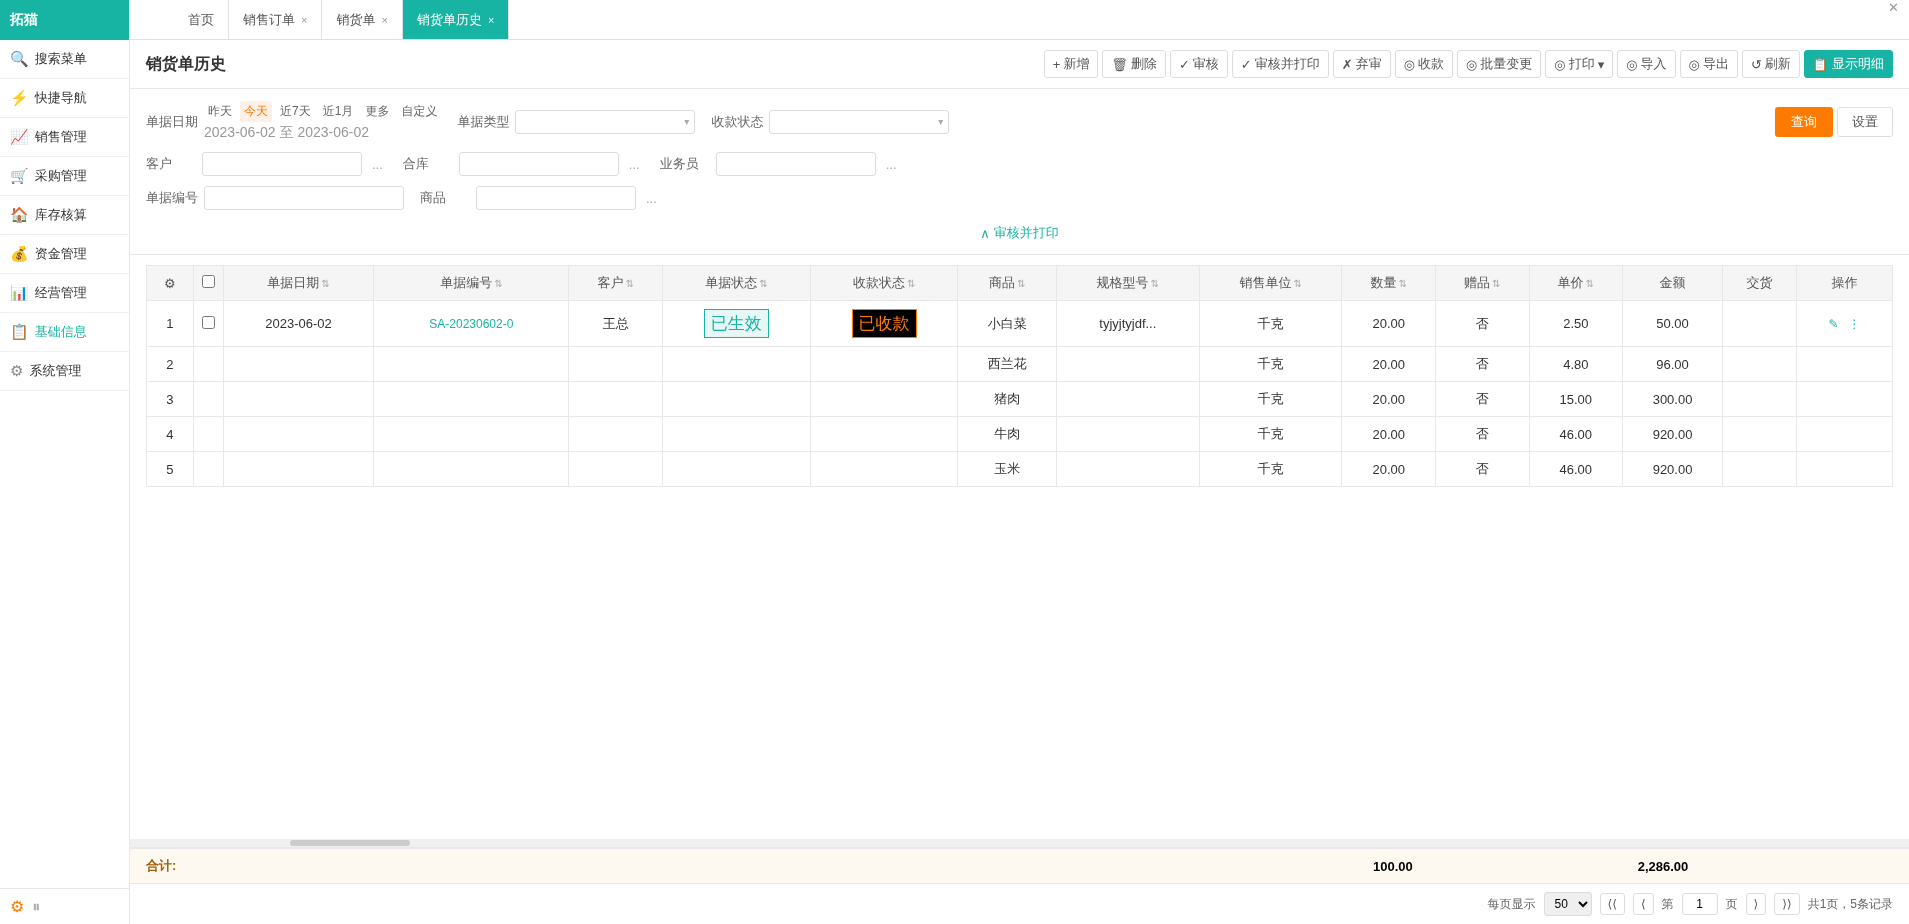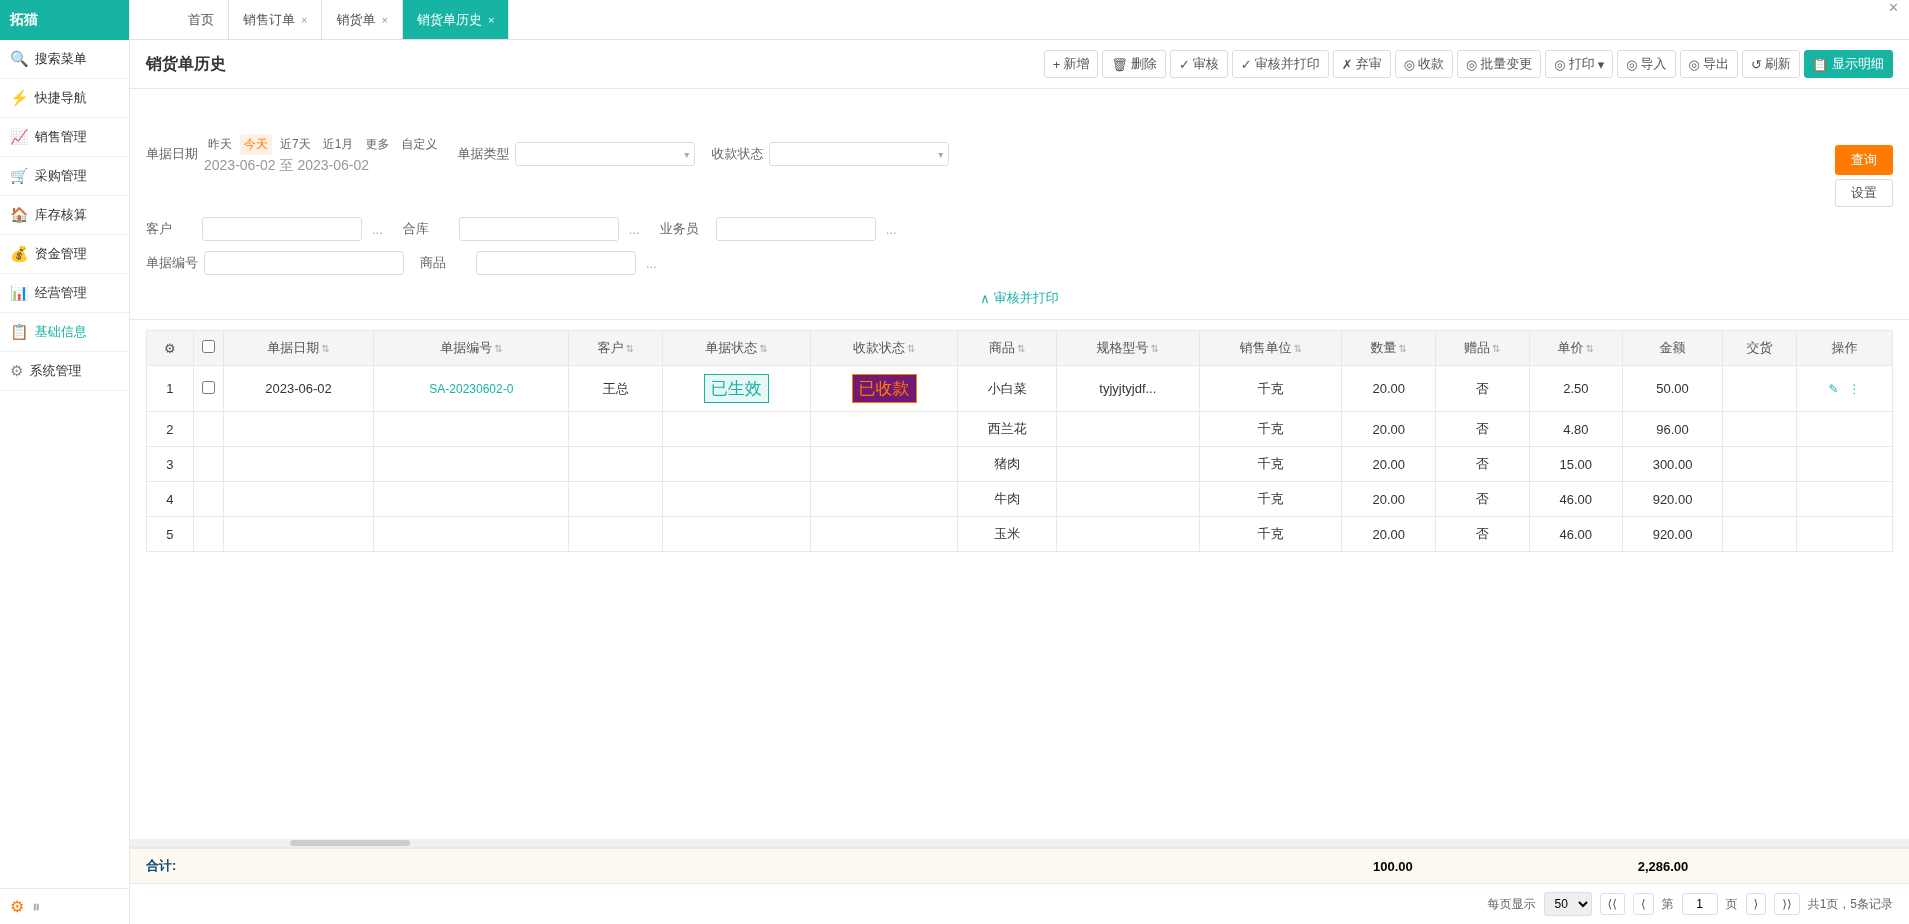--- a/index.html
+++ b/index.html
@@ -282,35 +282,35 @@
       white-space: nowrap;
     }
     .sort-icon { color: #aaa; font-size: 10px; margin-left: 2px; cursor: pointer; }
     .status-badge {
       display: inline-block;
       padding: 2px 6px;
       border-radius: 0;
       font-size: 17px;
     }
     .status-effective { background: #e6f7f5; color: #17b3a3; border: 1px solid #17b3a3; }
-    .status-collected { background: #701a75; color: #ff7a00; border: 1px solid #ff7a00; }
+    .status-collected { background: #000000; color: #ff7a00; border: 1px solid #ff7a00; }
     .action-link { color: #17b3a3; cursor: pointer; margin: 0 3px; font-size: 12px; }
     .th-gear { color: #666; cursor: pointer; }
     .checkbox-th { width: 30px; }
 
     
     .summary-row {
       background: #fdf8f0;
       border-top: 2px solid #e8e8e8;
       padding: 8px 16px;
       display: flex;
       align-items: center;
       flex-shrink: 0;
     }
-    .summary-label { color: #0c4a6e; font-weight: bold; margin-right: 20px; }
+    .summary-label { color: #a16207; font-weight: bold; margin-right: 20px; }
 
     
     .pagination {
       display: flex;
       align-items: center;
       justify-content: flex-end;
       padding: 8px 16px;
       background: #fff;
       border-top: 1px solid #e8e8e8;
       gap: 8px;
@@ -517,21 +517,21 @@
         <div class="filter-item">
           <span class="filter-label">收款状态</span>
           <div class="filter-select-wrapper">
             <select class="filter-select">
               <option></option>
             </select>
             <span class="select-arrow">▾</span>
           </div>
         </div>
 
-        <div style="margin-left: auto; display: flex; flex-direction: column; gap: 4px; margin-top: 44px;">
+        <div style="margin-left: auto; display: flex; flex-direction: row; gap: 4px;">
           <button class="query-btn">查询</button>
           <button class="settings-btn">设置</button>
         </div>
       </div>
 
       <div class="filter-row">
 
         <div class="filter-item">
           <span class="filter-label">客户</span>
           <input class="filter-input" type="text" style="">

